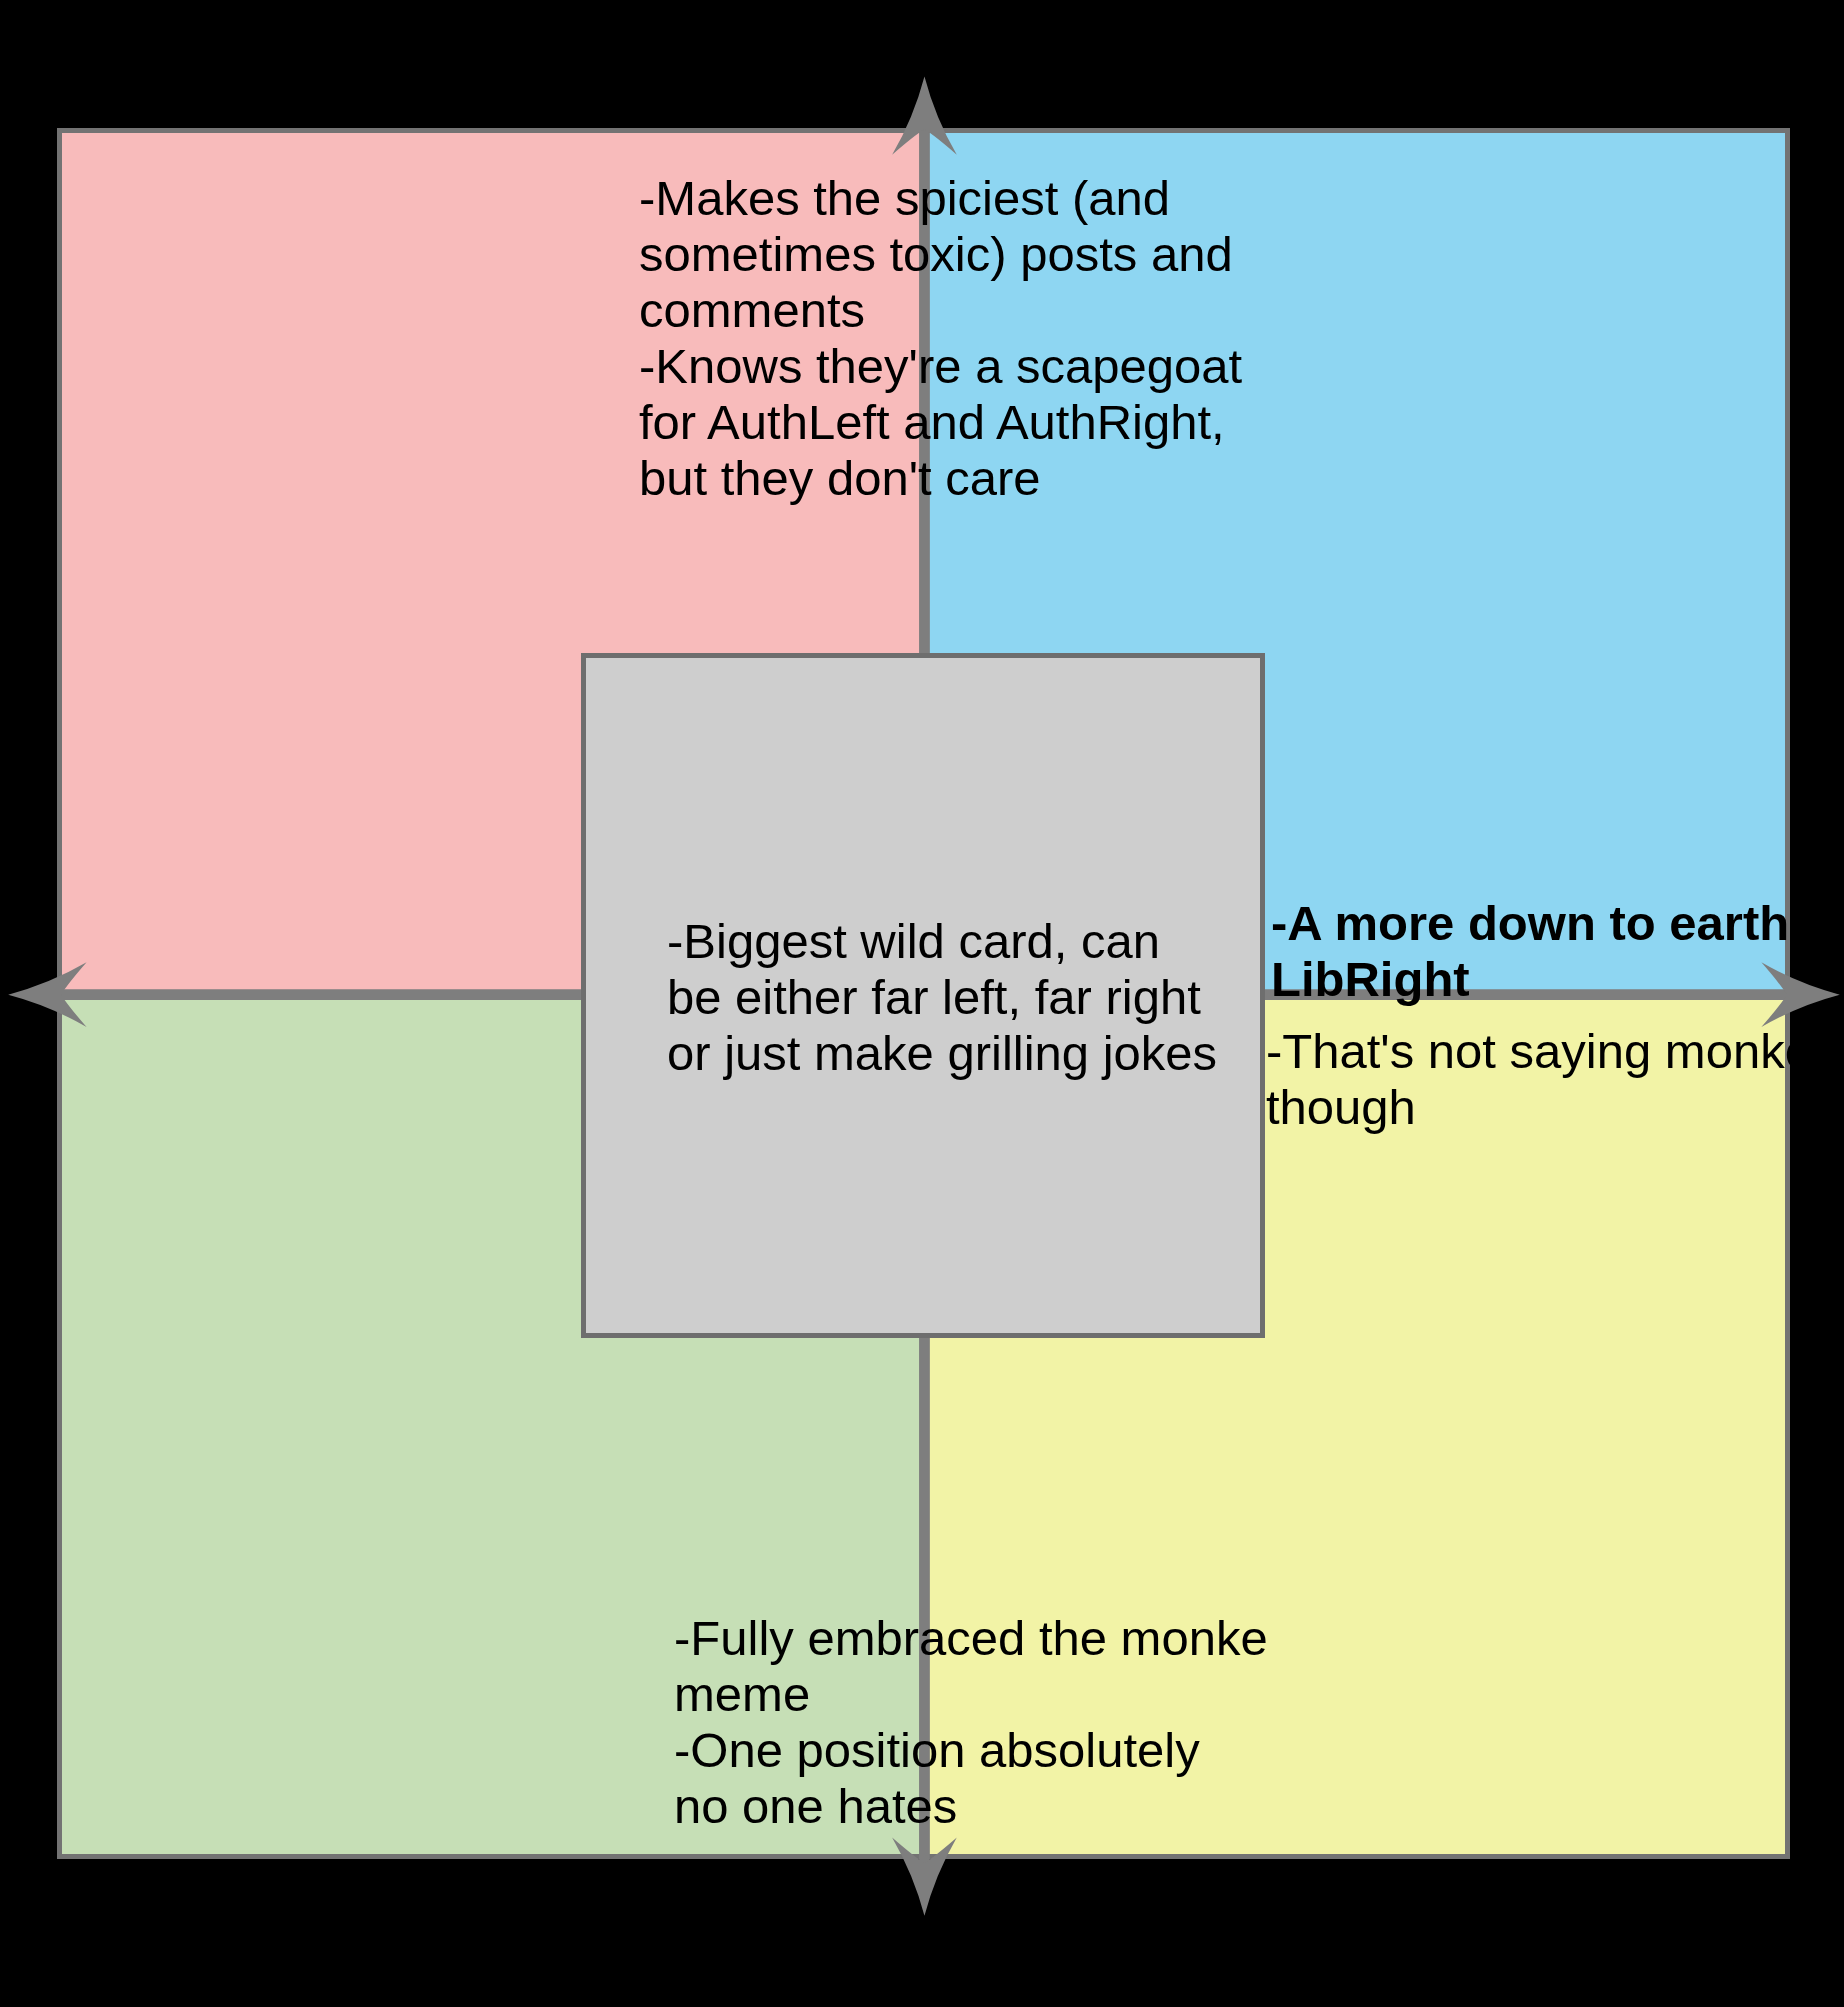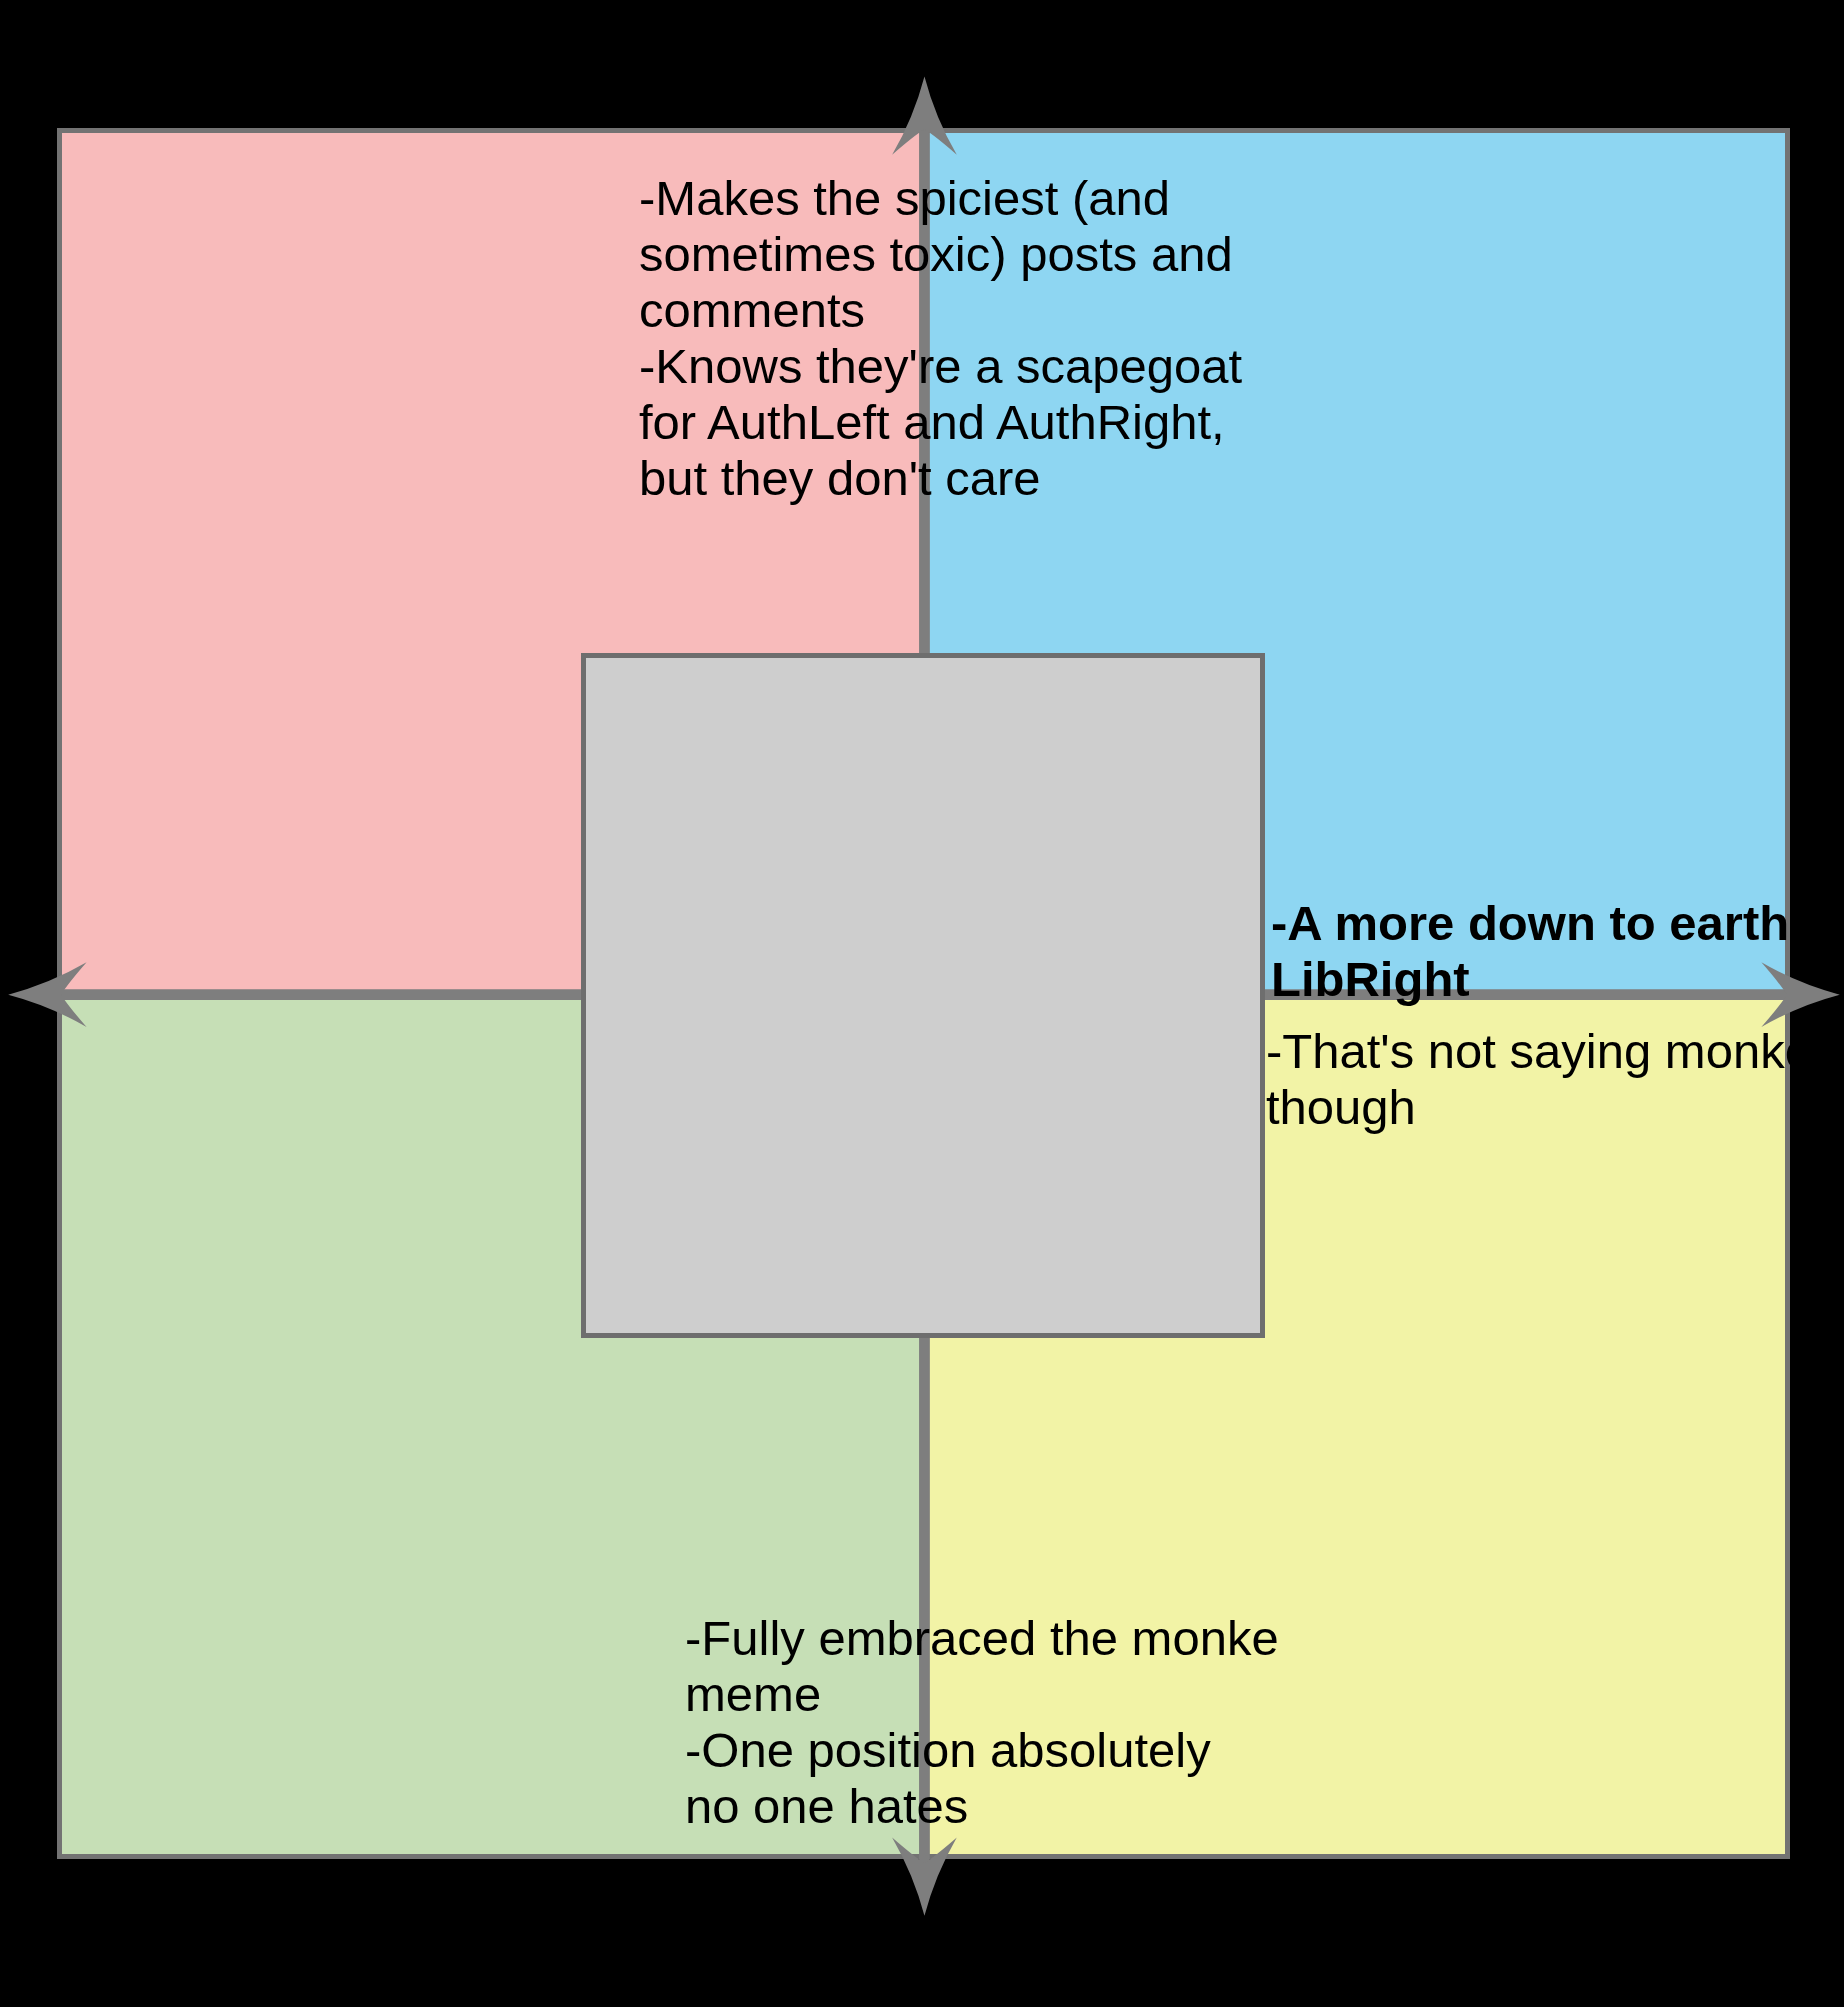--- a/index.html
+++ b/index.html
@@ -70,21 +70,21 @@
     line-height: 56px;
     white-space: pre;
     letter-spacing: 0;
   }
   .note-auth-center { left: 639px; top: 170px; }
   .note-authleft    { left: 91px;  top: 834px; }
   .note-libleft     { left: 91px;  top: 995px; }
   .note-center      { left: 667px; top: 913px; }
   .note-authright   { left: 1271px; top: 895px; font-weight: bold; }
   .note-libright    { left: 1266px; top: 1023px; }
-  .note-lib-center  { left: 674px; top: 1610px; margin-left: 11px; }
+  .note-lib-center  { left: 674px; top: 1610px; }
 </style>
 </head>
 <body>
 
 <div class="stage">
 
   <div class="compass">
     <div class="q-al"></div>
     <div class="q-ar"></div>
     <div class="q-ll"></div>
@@ -104,20 +104,23 @@
   </svg>
 
   <div class="centerbox"></div>
 
   <div class="note note-auth-center">-Makes the spiciest (and
 sometimes toxic) posts and
 comments
 -Knows they're a scapegoat
 for AuthLeft and AuthRight,
 but they don't care</div>
+  <div class="note note-center">-Biggest wild card, can
+be either far left, far right
+or just make grilling jokes</div>
   <div class="note note-authright">-A more down to earth
 LibRight</div>
   <div class="note note-libright">-That's not saying monke,
 though</div>
   <div class="note note-lib-center">-Fully embraced the monke
 meme
 -One position absolutely
 no one hates</div>
 
 </div>

